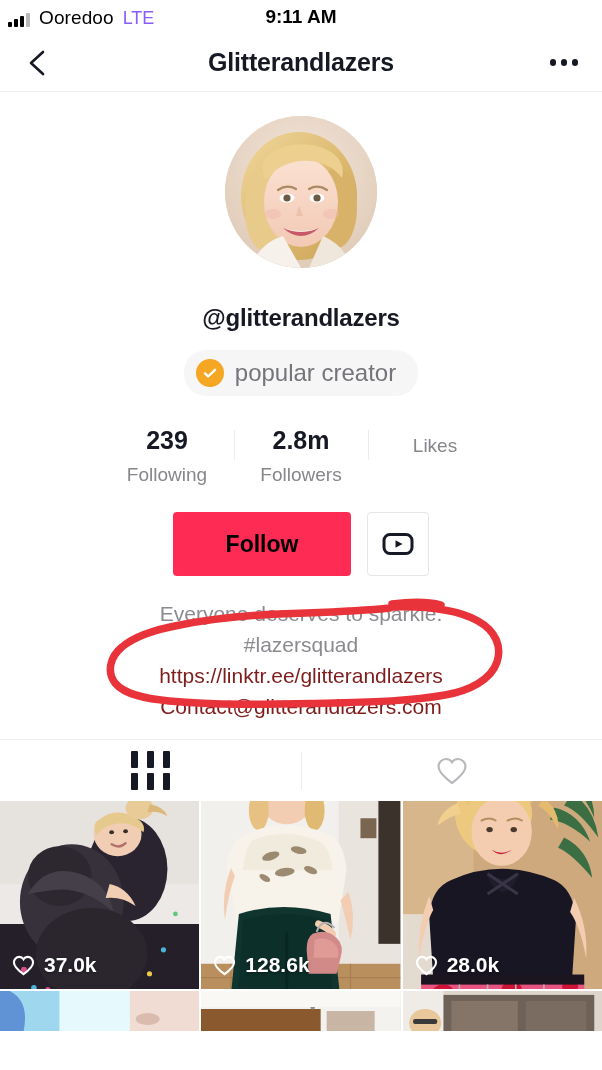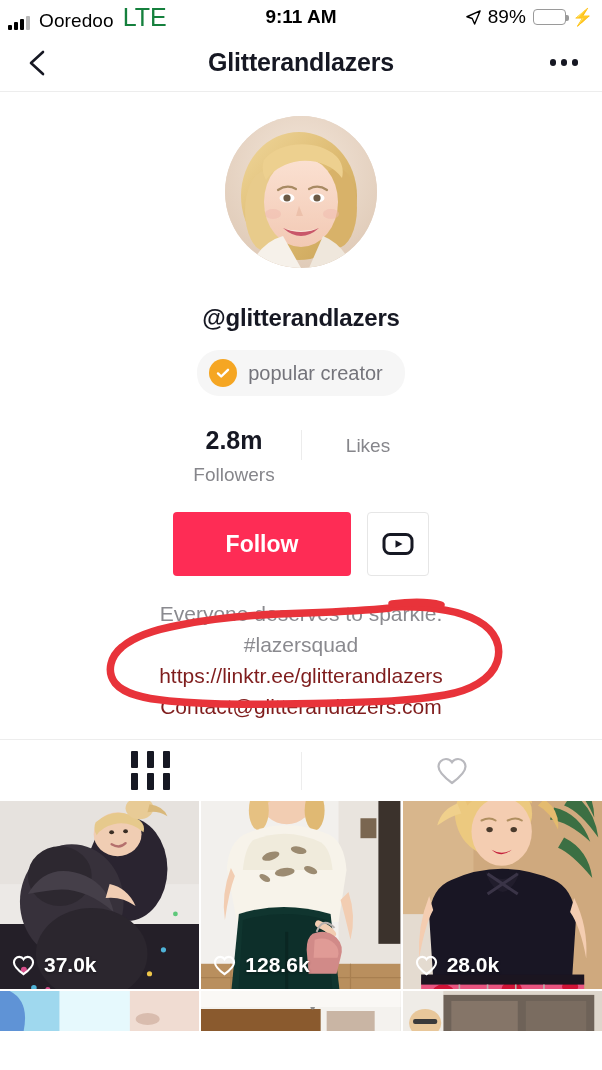--- a/index.html
+++ b/index.html
@@ -17,21 +17,21 @@
     padding: 0 8px; position: relative;
   }
   .sb-left { display: flex; align-items: flex-end; gap: 9px; }
   .signal { display: flex; align-items: flex-end; gap: 2px; height: 14px; }
   .signal i { display:block; width: 4px; background: #000; border-radius: 1px; }
   .signal i:nth-child(1){ height: 5px; }
   .signal i:nth-child(2){ height: 8px; }
   .signal i:nth-child(3){ height: 11px; }
   .signal i:nth-child(4){ height: 14px; background:#b8b8b8; }
   .carrier { font-size: 19px; color: #000; letter-spacing: .1px; line-height: 1; }
-  .net { font-size: 25px; color: #15803d; line-height: 1; }
+  .net { font-size: 18px; color: #8b5cf6; line-height: 1; }
   .sb-time {
     position: absolute; left: 0; right: 0; text-align: center;
     font-size: 19px; font-weight: bold; color: #000;
   }
   .sb-right {
     margin-left: auto; display: flex; align-items: center; gap: 7px;
   }
   .loc-arrow { width: 15px; height: 15px; }
   .batt-pct { font-size: 19px; color: #000; }
   .battery {
@@ -72,42 +72,42 @@
   .badge {
     display: inline-flex; align-items: center; gap: 11px;
     background: #f6f6f6; border-radius: 22px;
     padding: 9px 22px 9px 12px; margin-top: 18px;
   }
   .badge-check {
     width: 28px; height: 28px; border-radius: 50%; background: #f5a623;
     display: flex; align-items: center; justify-content: center;
   }
   .badge-check svg { width: 16px; height: 16px; display:block; }
-  .badge-label { font-size: 20px; color: #74747b; }
+  .badge-label { font-size: 24px; color: #74747b; }
 
   
   .stats {
     display: flex; justify-content: center; align-items: flex-start;
     margin-top: 30px;
   }
   .stat { width: 134px; text-align: center; position: relative; }
   .stat + .stat::before {
     content: ""; position: absolute; left: 0; top: 4px;
     width: 1px; height: 30px; background: #ececec;
   }
   .stat-value { font-size: 25px; font-weight: bold; color: #161823; }
   .stat-label { font-size: 19px; color: #86868b; margin-top: 9px; }
 
   
   .actions {
     display: flex; justify-content: center; align-items: center;
     gap: 16px; margin-top: 26px;
   }
   .follow-btn {
-    width: 178px; height: 64px; background: #fe2c55; color: #ffffff;
+    width: 178px; height: 64px; background: #fe2c55; color: #000000;
     border: none; border-radius: 4px; font-size: 23px; font-weight: bold;
     font-family: "Liberation Sans", sans-serif; cursor: pointer;
   }
   .yt-btn {
     width: 62px; height: 64px; border: 1.5px solid #e6e6e6; border-radius: 4px;
     background: #fff; display: flex; align-items: center; justify-content: center;
     cursor: pointer;
   }
   .yt-btn svg { width: 32px; height: 24px; display: block; }
 
@@ -167,32 +167,20 @@
       <span class="signal">
         <i></i>
           <i></i>
           <i></i>
           <i></i>
       </span>
       <span class="carrier">Ooredoo</span>
       <span class="net">LTE</span>
     </div>
     <div class="sb-time">9:11 AM</div>
-    <div class="sb-right">
-      <span class="loc-arrow">
-        <svg viewBox="0 0 16 16">
-            <path d="M15 1 1 7.2l5.6 1.9L9.2 15z" fill="none" stroke="#000" stroke-width="1.5" stroke-linejoin="round"></path>
-          </svg>
-      </span>
-      <span class="batt-pct">89%</span>
-      <span class="battery">
-        <span class="batt-fill" style="width:89%"></span>
-      </span>
-      <span class="bolt">⚡</span>
-    </div>
   </div>
 
   <div class="navbar">
     <span class="back-chevron">
       <svg viewBox="0 0 26 30">
           <path d="M19 4 7 15l12 11" fill="none" stroke="#161823" stroke-width="2.6" stroke-linecap="round" stroke-linejoin="round"></path>
         </svg>
     </span>
     <div class="nav-title">Glitterandlazers</div>
     <span class="more-dots">
@@ -249,20 +237,24 @@
         <svg viewBox="0 0 16 16">
             <path d="M3 8.4 6.2 11.5 13 4.8" fill="none" stroke="#fff" stroke-width="2.4" stroke-linecap="round" stroke-linejoin="round"></path>
           </svg>
       </span>
       <span class="badge-label">popular creator</span>
     </div>
   </div>
 
   <div class="stats">
     <div class="stat">
+      <div class="stat-value">239</div>
+      <div class="stat-label">Following</div>
+    </div>
+    <div class="stat">
       <div class="stat-value">2.8m</div>
       <div class="stat-label">Followers</div>
     </div>
     <div class="stat">
       <div class="stat-label">Likes</div>
     </div>
   </div>
 
   <div class="actions">
     <button class="follow-btn">Follow</button>

